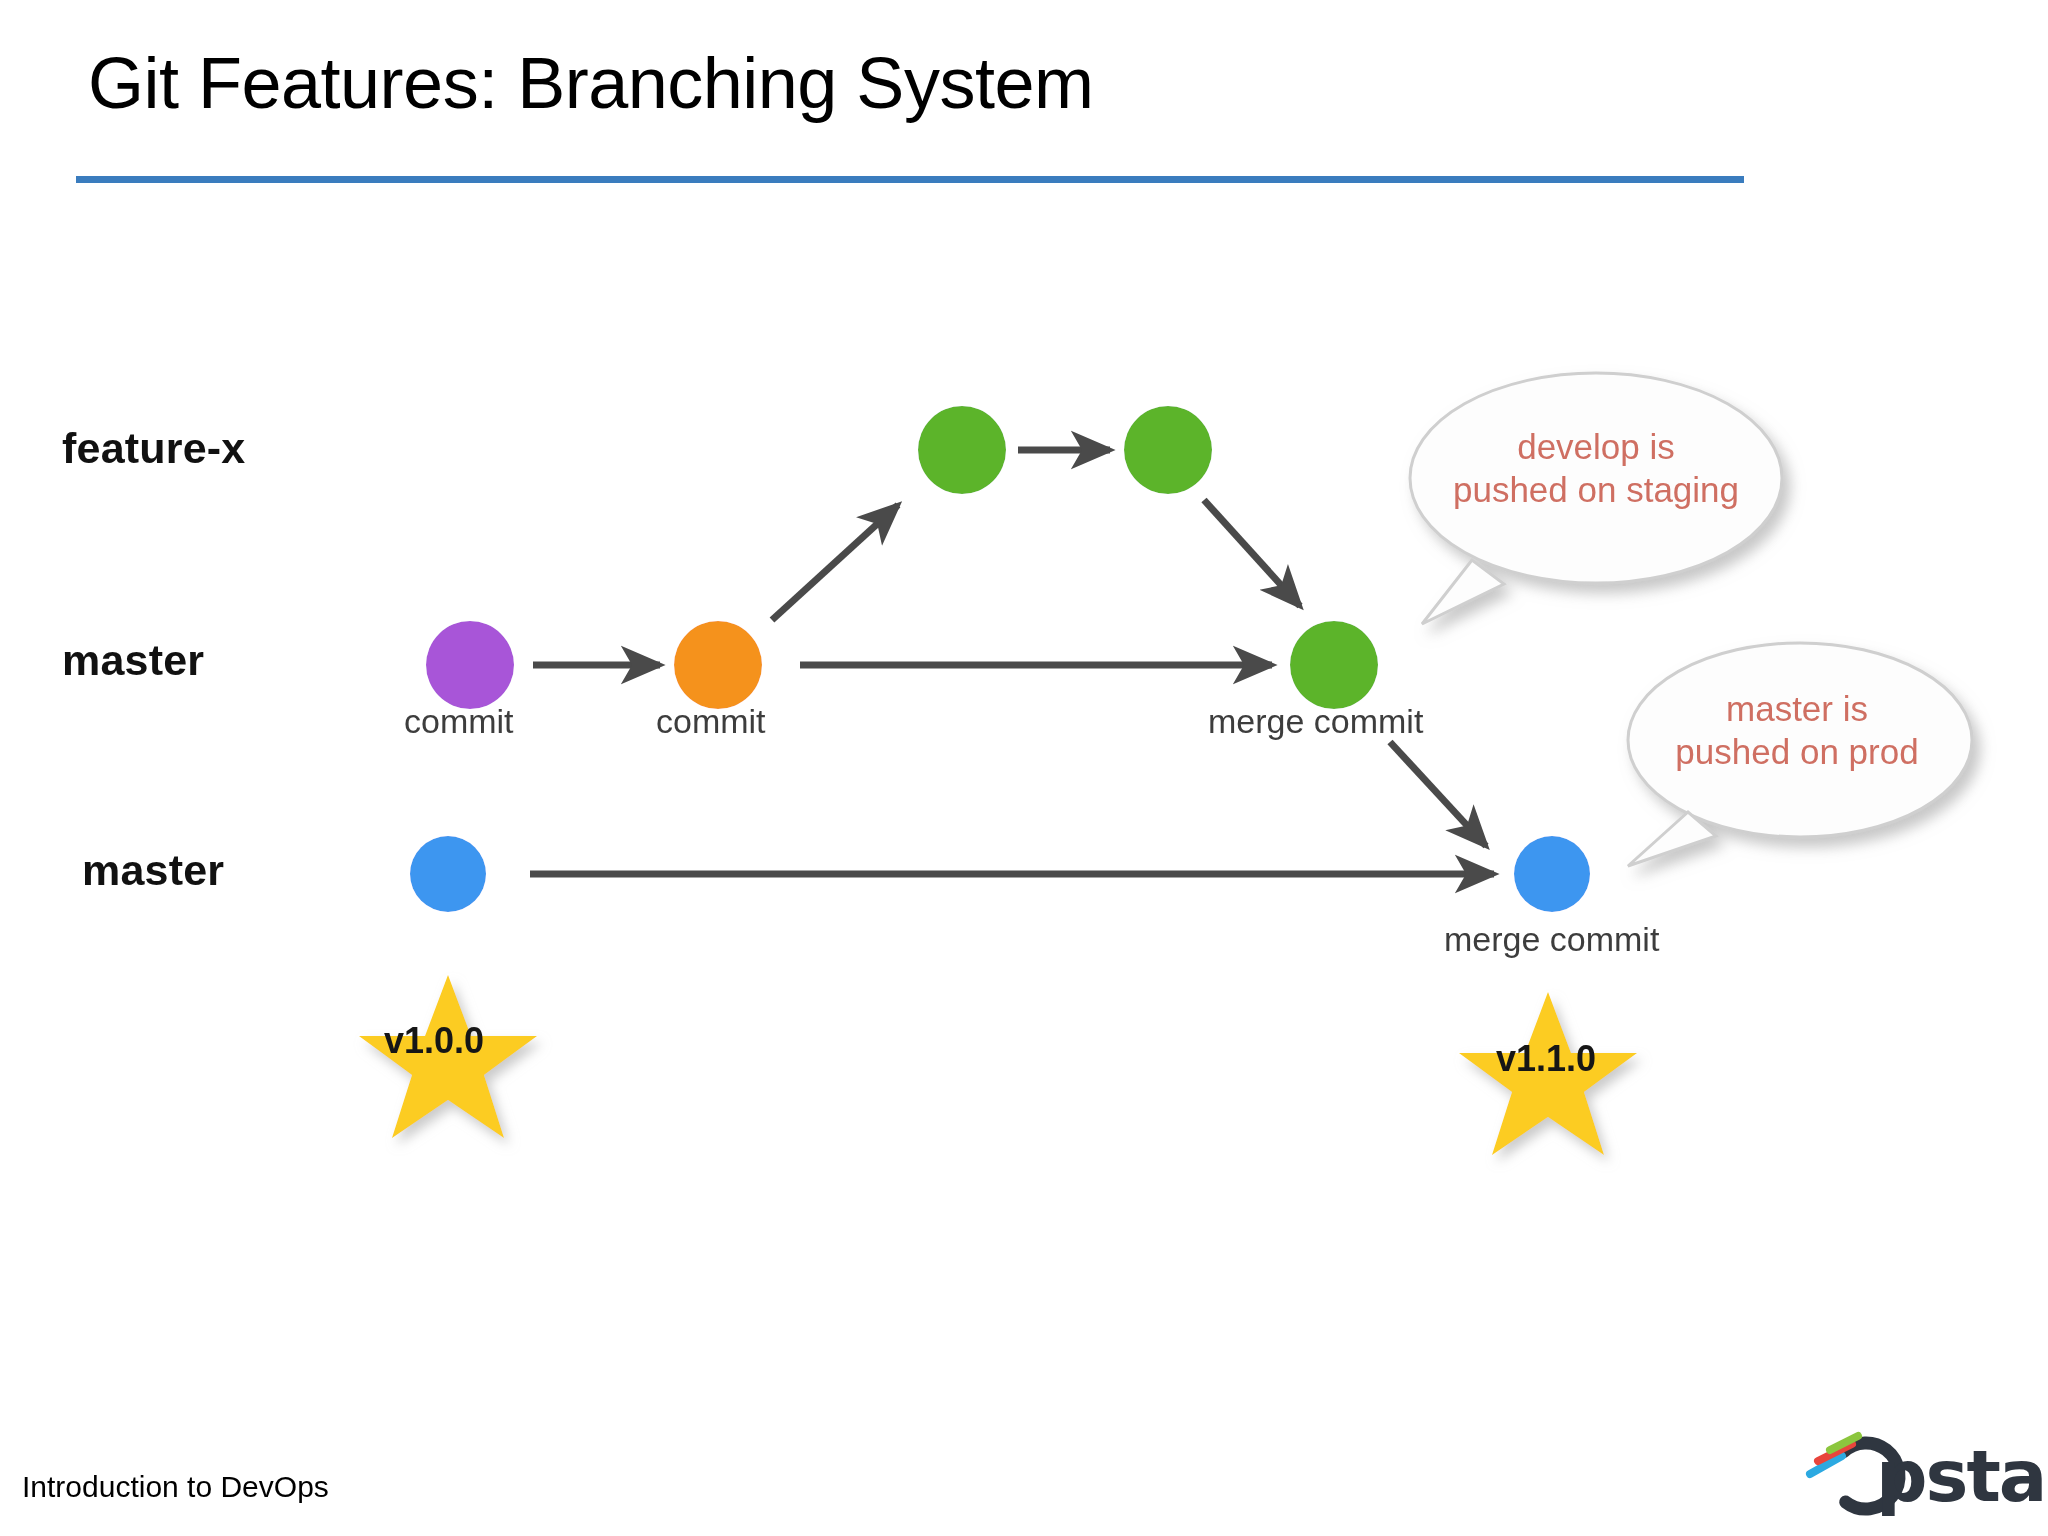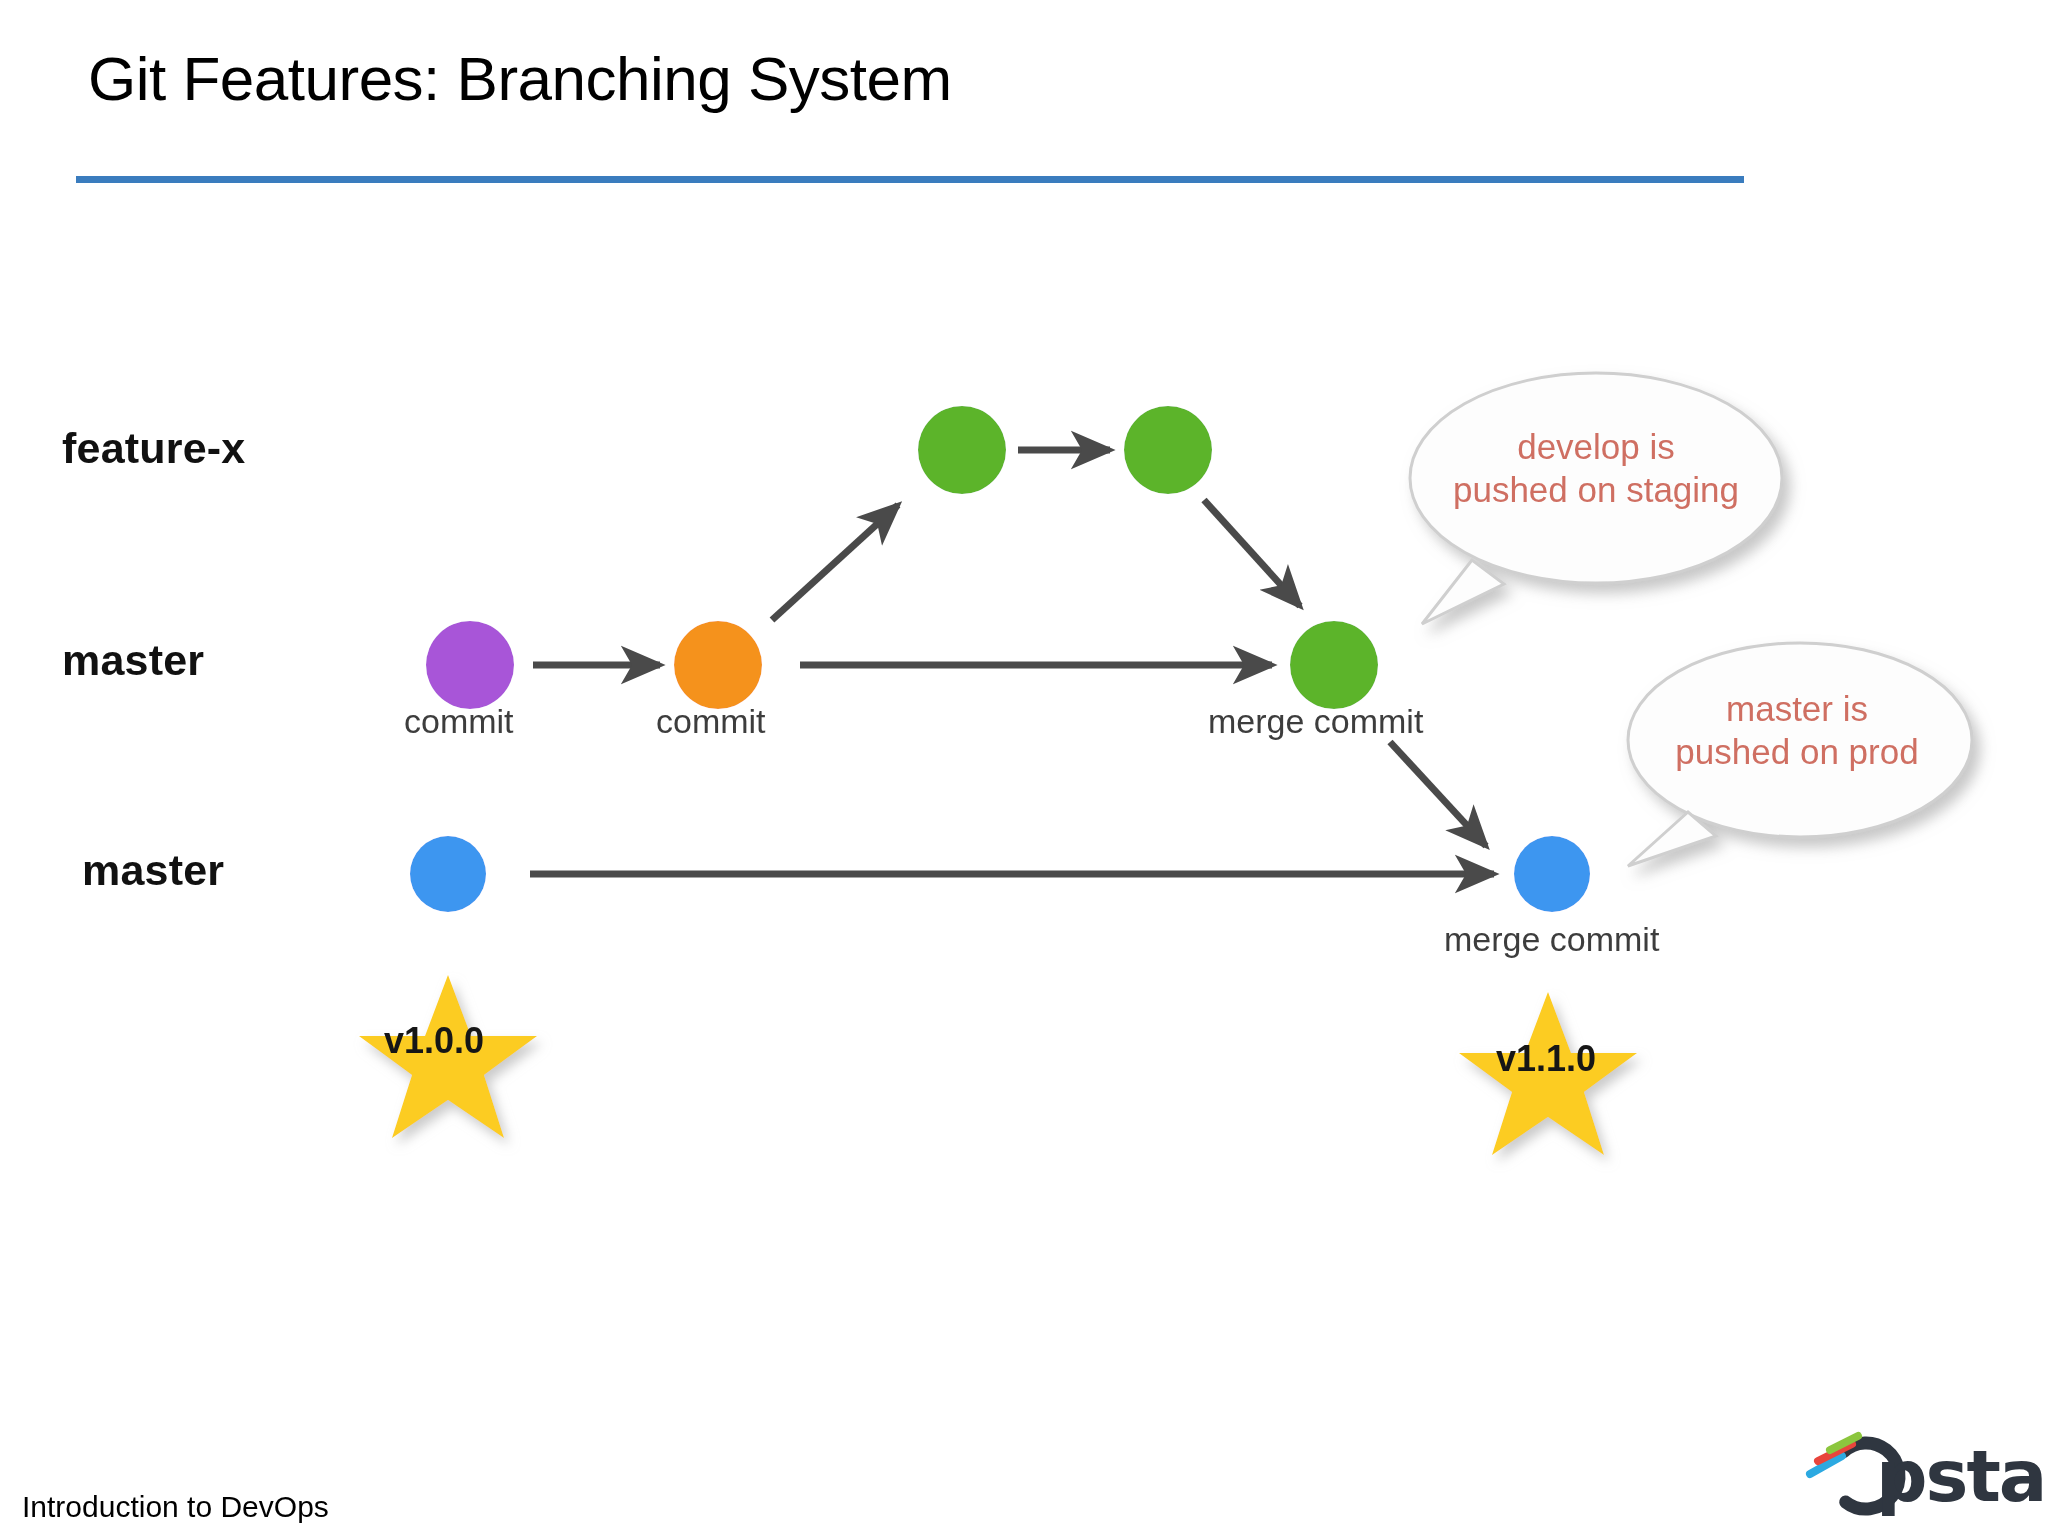--- a/index.html
+++ b/index.html
@@ -15,21 +15,21 @@
     overflow: hidden;
     font-family: "Liberation Sans", sans-serif;
     color: #000000;
   }
 
   
   .slide-title {
     position: absolute;
     left: 88px;
     top: 46px;
-    font-size: 62px;
+    font-size: 72px;
     font-weight: 400;
     letter-spacing: -0.5px;
     line-height: 1.05;
     color: #000000;
     white-space: nowrap;
   }
   .title-rule {
     position: absolute;
     left: 76px;
     top: 176px;
@@ -103,21 +103,20 @@
   .bubble-text.prod    { left: 1622px; top: 687px; width: 350px; }
 
   
   .footer-note {
     position: absolute;
     left: 22px;
     top: 1470px;
     font-size: 30px;
     color: #000000;
     white-space: nowrap;
-    margin-top: 20px;
   }
 
   
   .logo {
     position: absolute;
     left: 1802px;
     top: 1428px;
     width: 236px;
     height: 96px;
   }

